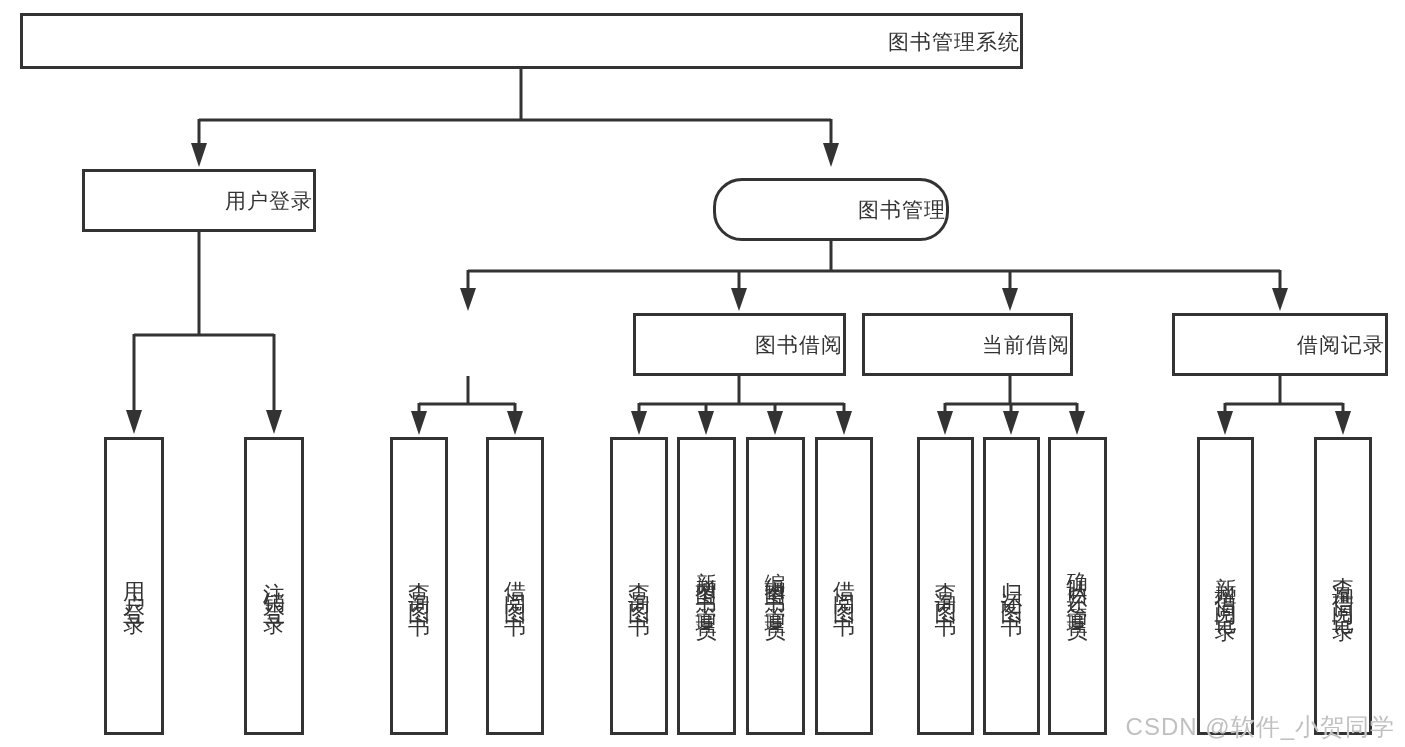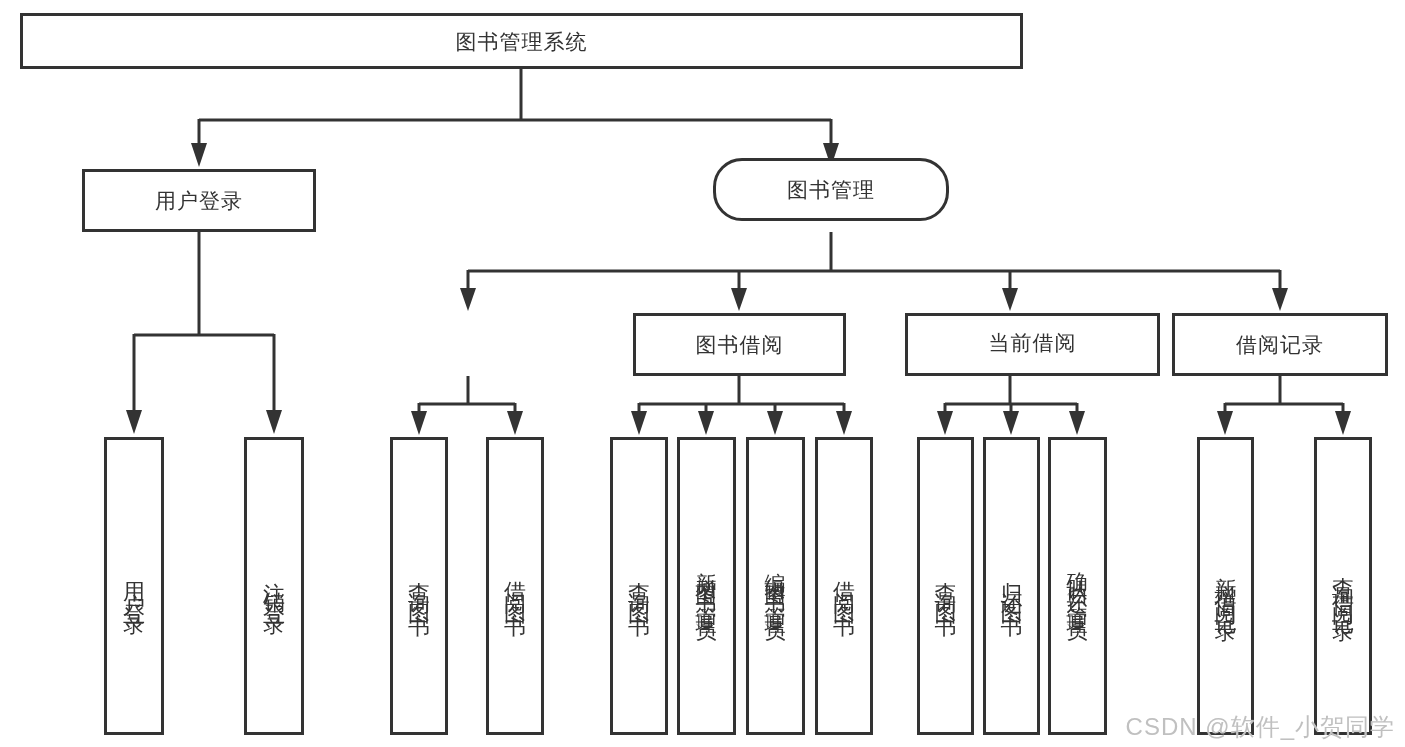--- a/index.html
+++ b/index.html
@@ -30,20 +30,21 @@
     color: #333333;
     display: flex;
     align-items: center;
     justify-content: center;
     font-size: 21px;
     line-height: 1;
     white-space: nowrap;
   }
   .node.h-box {
     letter-spacing: 1px;
+    justify-content: flex-end;
   }
   .node.leaf {
     top: 437px;
     height: 298px;
   }
   .leaf .vtext {
     writing-mode: vertical-rl;
     text-orientation: mixed;
     font-size: 22px;
     letter-spacing: 11px;
@@ -138,28 +139,28 @@
     </g>
   </svg>
 
   <div class="node h-box" style="left:20px; top:13px; width:1003px; height:56px;">
     <span>图书管理系统</span>
   </div>
 
   <div class="node h-box" style="left:82px; top:169px; width:234px; height:63px;">
     <span>用户登录</span>
   </div>
-  <div class="node h-box" style="left:713px; top:158px; width:236px; height:63px;border-radius:29px;">
+  <div class="node h-box" style="left:713px; top:178px; width:236px; height:63px;border-radius:29px;">
     <span>图书管理</span>
   </div>
 
   <div class="node h-box" style="left:633px; top:313px; width:213px; height:63px;">
     <span>图书借阅</span>
   </div>
-  <div class="node h-box" style="left:905px; top:313px; width:255px; height:63px;font-family:Liberation Mono, monospace;">
+  <div class="node h-box" style="left:862px; top:313px; width:211px; height:63px;">
     <span>当前借阅</span>
   </div>
   <div class="node h-box" style="left:1172px; top:313px; width:216px; height:63px;">
     <span>借阅记录</span>
   </div>
 
   <div class="node leaf" style="left:104px; width:60px;">
     <span class="vtext">用户登录</span>
   </div>
   <div class="node leaf" style="left:244px; width:60px;">

